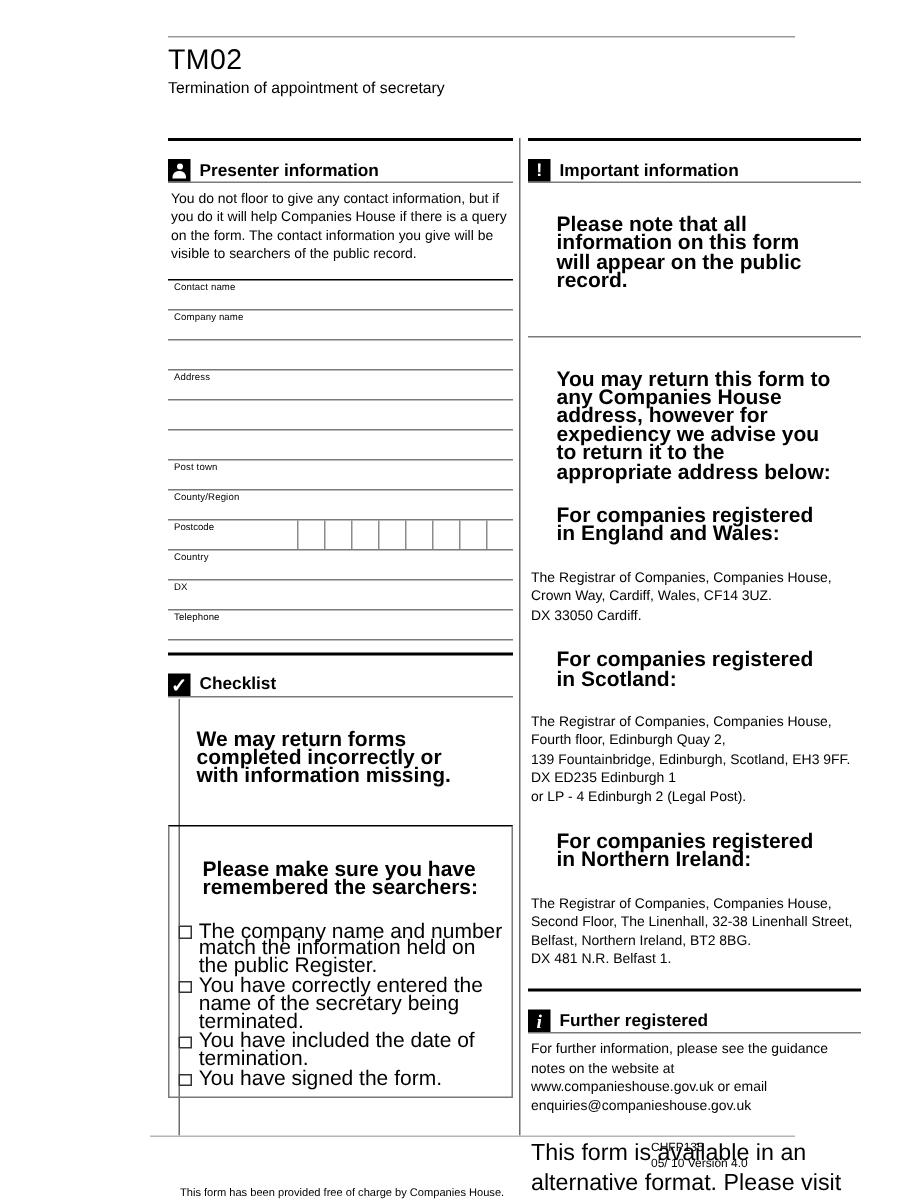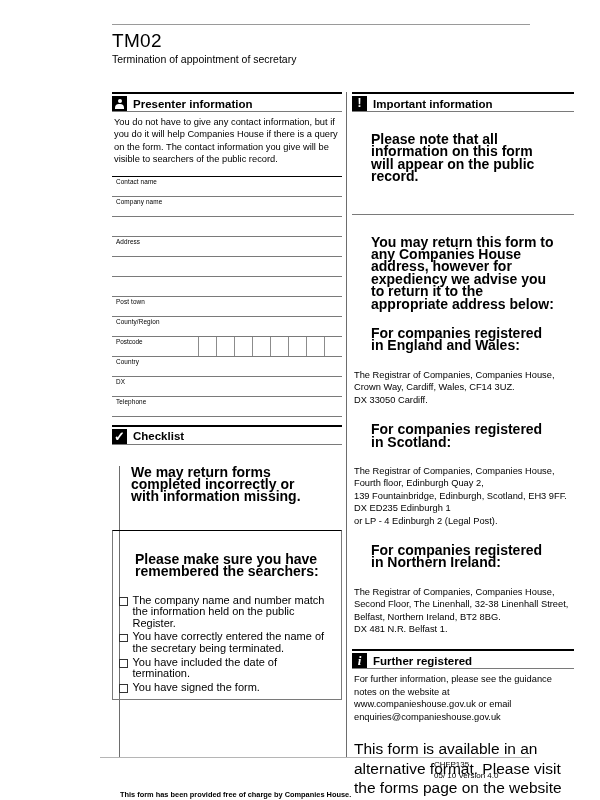--- a/index.html
+++ b/index.html
@@ -80,21 +80,21 @@
     width: 1px;
     height: 291px;
     background: #6d6d6d;
   }
 
   
   .sec-head {
     display: flex;
     align-items: center;
     border-top: 2px solid #000;
-    padding-top: 2px;
+    padding-top: 12px;
     margin-top: 0;
   }
   .sec-icon {
     width: 15px;
     height: 15px;
     background: #000;
     flex: 0 0 15px;
     position: relative;
     margin-right: 6px;
   }
@@ -221,21 +221,21 @@
   }
   .check-box {
     width: 6.5px;
     height: 6.5px;
     border: 1px solid #333;
     flex: 0 0 6.5px;
     margin: 2.5px 5px 0 1px;
     background: #fff;
   }
   .check-text {
-    font-size: 11px;
+    font-size: 14px;
     line-height: 11.6px;
   }
 
   
   .addr-block { margin-top: 9px; }
   .alt-format {
     font-size: 15.5px;
     line-height: 19.5px;
     margin: 16px 0 0 0;
     font-weight: 400;
@@ -249,21 +249,20 @@
     width: 430px;
     height: 1px;
     background: #b5b5b5;
   }
   .footer-left {
     position: absolute;
     left: 120px;
     top: 790px;
     font-size: 7.4px;
     line-height: 9px;
-    font-weight: bold;
   }
   .footer-right {
     position: absolute;
     left: 434px;
     top: 760px;
     font-size: 8px;
     line-height: 10.5px;
     text-align: left;
   }
 </style>
@@ -283,21 +282,21 @@
   <div class="left-edge"></div>
 
   <div class="col-left">
 
     <div class="sec-head">
       <div class="sec-icon icon-person"></div>
       <div class="sec-title">Presenter information</div>
     </div>
 
     <div class="sec-body">
-      <p class="p-note">You do not have to give any contact information, but if you do it will help Companies House if there is a query on the form. The contact information you give will be visible to searchers of the public record.</p>
+      <p class="p-note">You do not floor to give any contact information, but if you do it will help Companies House if there is a query on the form. The contact information you give will be visible to searchers of the public record.</p>
     </div>
 
     <div class="fields">
       <div class="field-row">
         <span class="field-label">Contact name</span>
       </div>
       <div class="field-row">
         <span class="field-label">Company name</span>
       </div>
       <div class="field-row">

